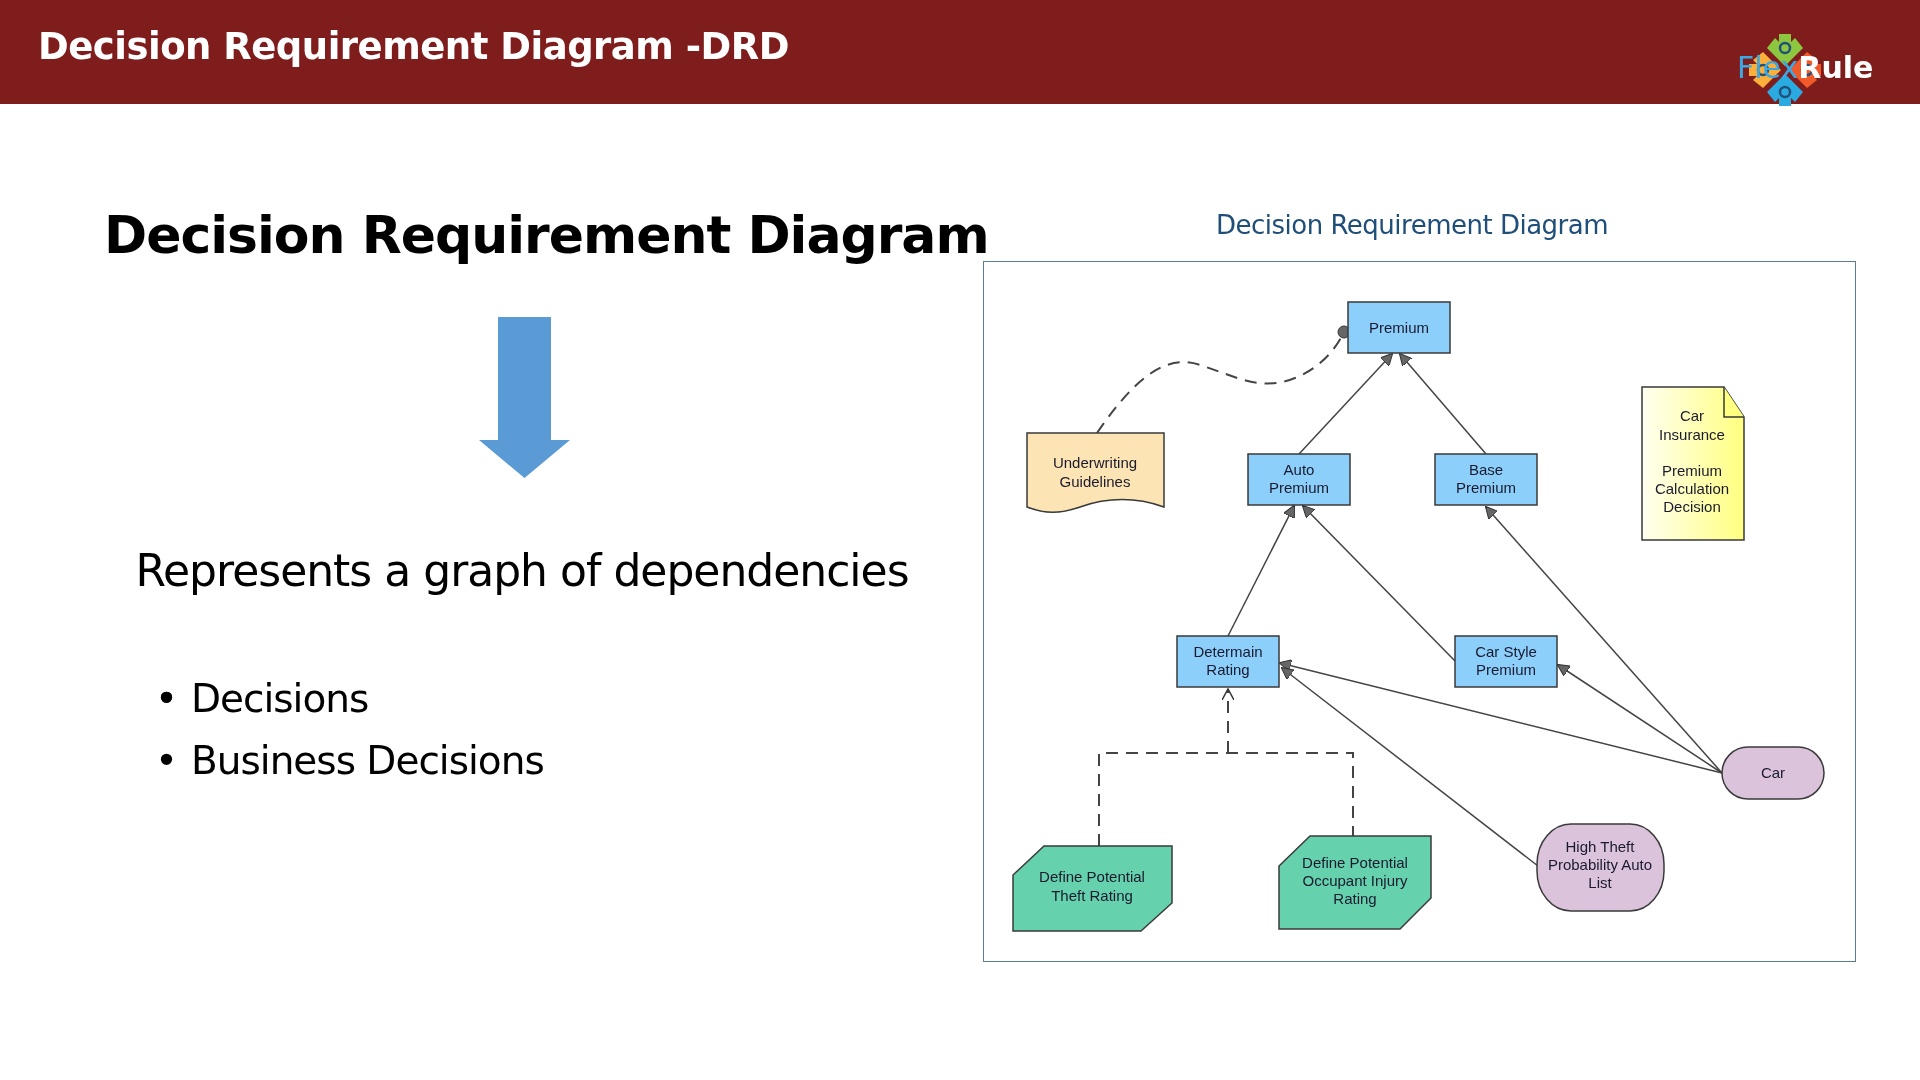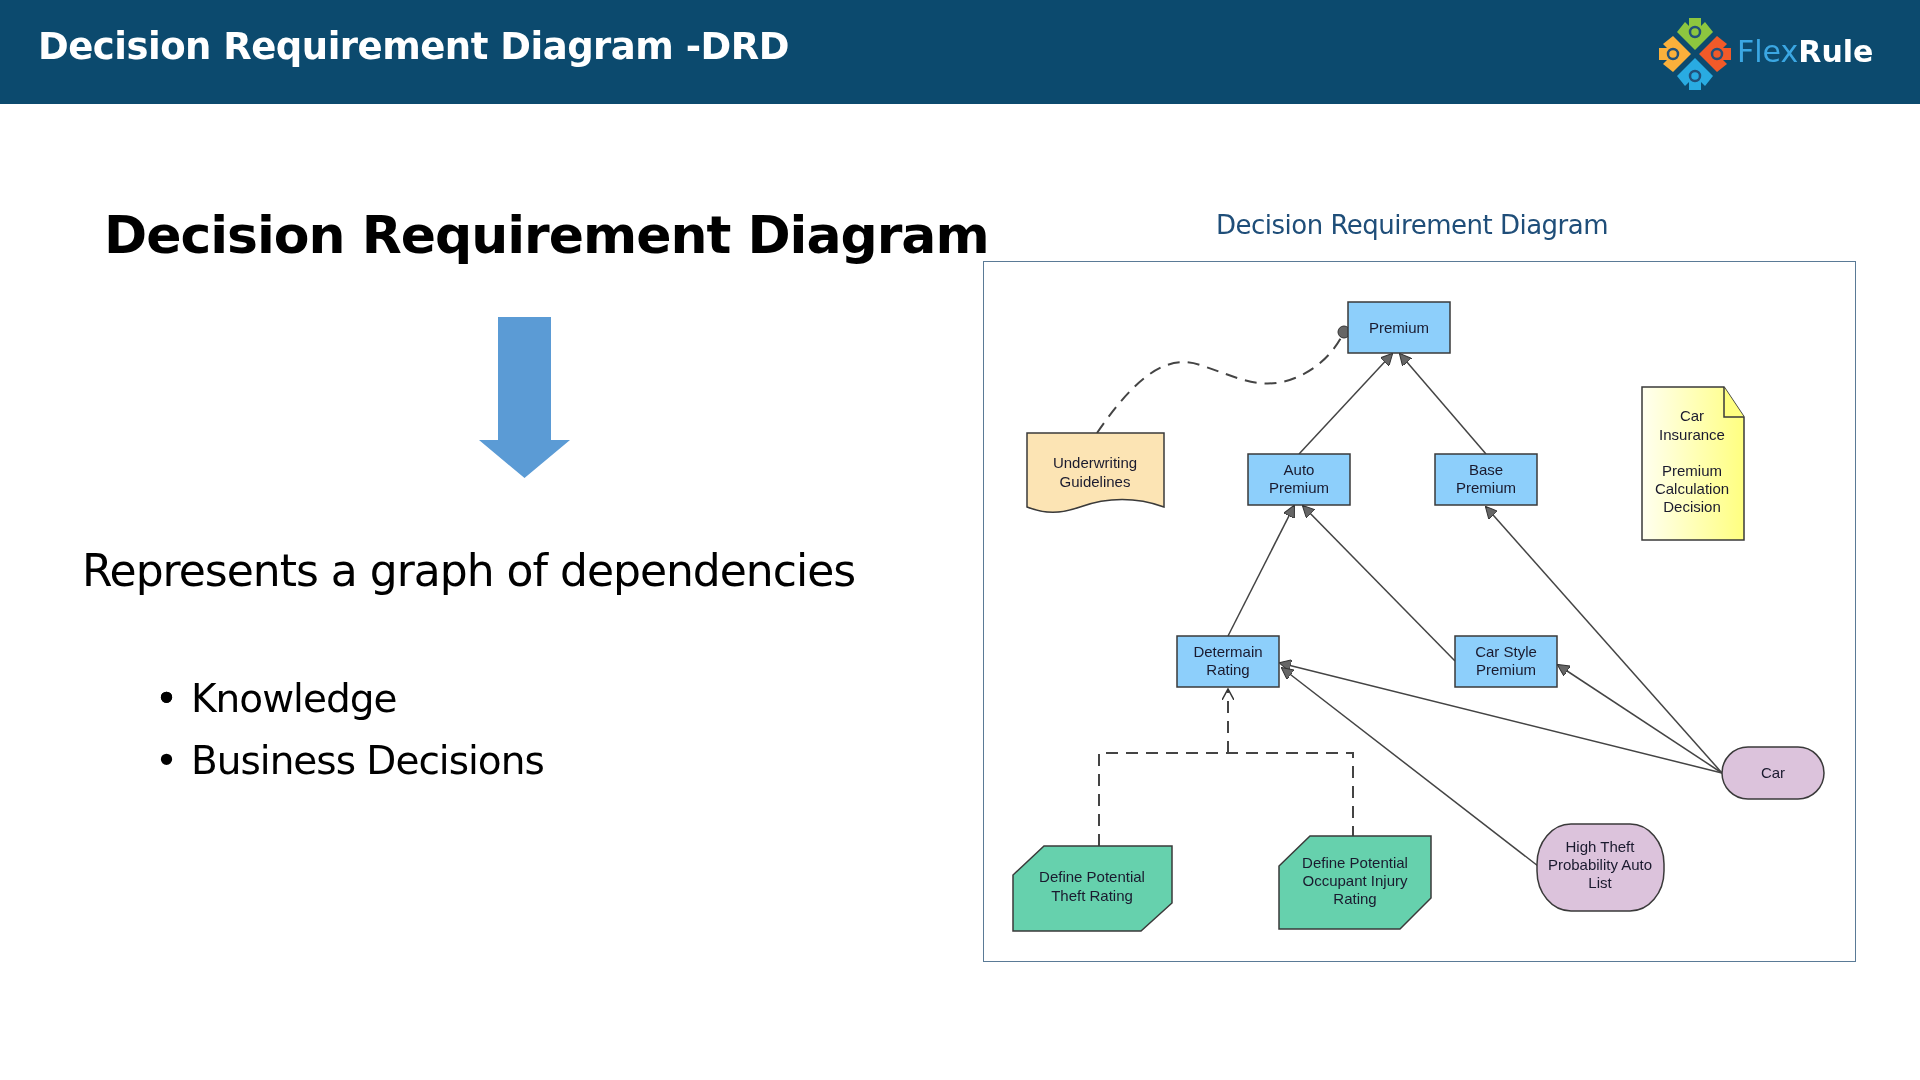--- a/index.html
+++ b/index.html
@@ -3,47 +3,47 @@
 <meta charset="utf-8">
 <style>
   html, body { margin: 0; padding: 0; }
   body {
     width: 1920px; height: 1080px; position: relative; overflow: hidden;
     background: #ffffff;
     font-family: "Liberation Sans", sans-serif;
   }
   .header {
     position: absolute; left: 0; top: 0; width: 1920px; height: 104px;
-    background: #0c4a6e;
+    background: #7f1d1d;
   }
   .header-title {
     position: absolute; left: 38px; top: 25px;
     font-family: "DejaVu Sans", sans-serif; font-weight: bold;
     font-size: 37px; color: #ffffff; letter-spacing: -0.5px;
   }
   .logo {
-    position: absolute; left: 1655px; top: 12px; width: 260px; height: 84px;
+    position: absolute; left: 1655px; top: 28px; width: 260px; height: 84px; text-align: center;
   }
   .logo-text {
     position: absolute; left: 82px; top: 22px; font-size: 30px;
     font-family: "DejaVu Sans", sans-serif;
   }
   .logo-text .flex { color: #3BA7E3; }
   .logo-text .rule { color: #ffffff; font-weight: bold; }
 
   .main-heading {
     position: absolute; left: 104px; top: 205px;
     font-family: "DejaVu Sans", sans-serif; font-weight: bold;
     font-size: 52px; color: #000; letter-spacing: -1px;
   }
   .down-arrow { position: absolute; left: 470px; top: 312px; }
   .desc {
     position: absolute; left: 82px; top: 540px; width: 880px;
     font-family: "DejaVu Sans", sans-serif; font-size: 44px; line-height: 62px;
-    color: #000; letter-spacing: -1px;
+    color: #000; letter-spacing: -1px; text-align: center;
   }
   .bullets {
     position: absolute; left: 155px; top: 668px; margin: 0; padding: 0; list-style: none;
     font-family: "DejaVu Sans", sans-serif; font-size: 39px; line-height: 62px;
     color: #000; letter-spacing: -1px;
   }
   .bullets li { position: relative; padding-left: 36px; }
   .bullets li .dot { position: absolute; left: 0; top: 0; }
 
   .diagram-caption {
@@ -95,21 +95,21 @@
 <svg class="down-arrow" width="120" height="170">
   <polygon points="28,5 81,5 81,128 100,128 54.5,166 9,128 28,128" fill="#5B9BD5"></polygon>
 </svg>
 
 <div class="desc">
   <div>Represents a graph of dependencies</div>
 </div>
 
 <ul class="bullets">
   <li><span class="dot">•</span></li>
-  <li><span class="dot">•</span><span>Knowledge</span></li>
+  <li><span class="dot">•</span><span>Decisions</span></li>
   <li><span class="dot">•</span><span>Business Decisions</span></li>
 </ul>
 
 <div class="diagram-caption">Decision Requirement Diagram</div>
 <div class="diagram-frame"></div>
 
 <svg class="drd" width="1920" height="1080">
   <defs>
     <marker id="tri" viewBox="0 0 12 12" refX="11" refY="6" markerWidth="12" markerHeight="12" orient="auto" markerUnits="userSpaceOnUse">
       <path d="M0,0 L12,6 L0,12 Z" fill="#666" stroke="#333" stroke-width="1"></path>

